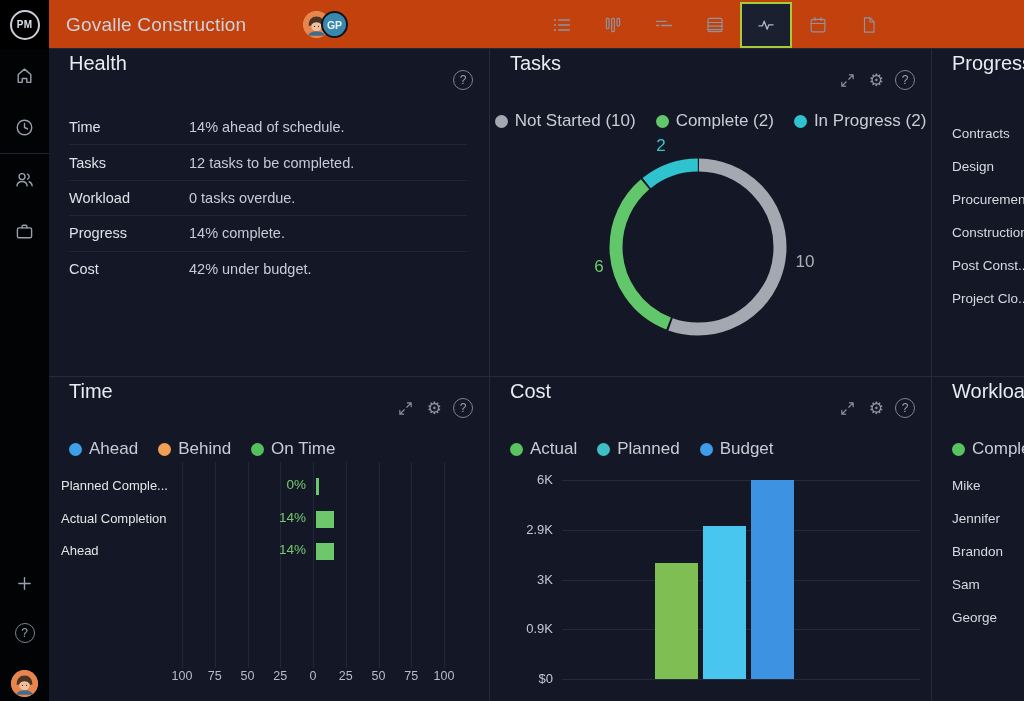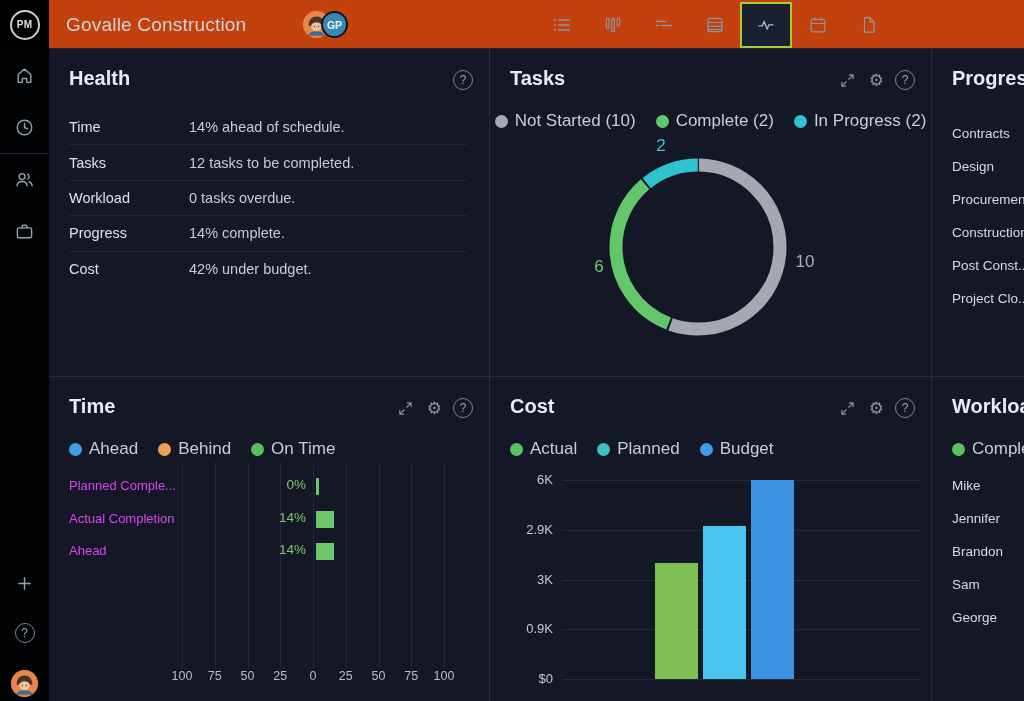--- a/index.html
+++ b/index.html
@@ -24,21 +24,21 @@
   .sb-item{position:absolute;left:0;width:49px;height:36px;display:flex;align-items:center;justify-content:center;color:#99a0ad;cursor:pointer}
   .sb-item svg{width:21px;height:21px}
   .sb-divider{position:absolute;left:0;width:49px;height:1px;background:#1d2430}
   .sb-avatar{position:absolute;left:11px;width:27px;height:27px;border-radius:50%;overflow:hidden;background:#e8854f;cursor:pointer}
   .sb-avatar svg{width:100%;height:100%;display:block}
   
   .content{position:absolute;left:49px;top:49px;width:975px;height:652px;background:#141826;overflow:hidden}
   .divider-v{position:absolute;top:0;width:1px;height:652px;background:#242b3c;z-index:3}
   .divider-h{position:absolute;left:0;height:1px;width:975px;background:#242b3c;z-index:3}
   .panel{position:absolute;overflow:hidden}
-  .p-title{position:absolute;left:20px;top:18px;font-size:20px;font-weight:700;color:#e8ebf1;white-space:nowrap}
+  .p-title{position:absolute;left:20px;top:3px;font-size:20px;font-weight:400;color:#e8ebf1;white-space:nowrap}
   .p-tools{position:absolute;top:21px;right:16px;display:flex;gap:11px;align-items:center;color:#8a92a0}
   .icon-btn{width:20px;height:20px;display:flex;align-items:center;justify-content:center;cursor:pointer}
   .icon-btn svg{width:17px;height:17px}
   .gear{font-size:17px;line-height:1;cursor:pointer;color:#8a92a0}
   .help-circle{width:20px;height:20px;border:1.4px solid #7b8290;border-radius:50%;display:flex;align-items:center;justify-content:center;font-size:12px;color:#9aa1ae;cursor:pointer}
   .legend{position:absolute;display:flex;align-items:center;gap:20px}
   .lg-item{display:flex;align-items:center;gap:7px;white-space:nowrap}
   .lg-dot{width:13px;height:13px;border-radius:50%}
   .lg-label{font-size:17px;color:#c7ccd5}
   
@@ -49,21 +49,21 @@
   .h-value{color:#c6ccd5}
   
   .donut-svg{position:absolute;left:108px;top:98px}
   .donut-label{position:absolute;transform:translate(-50%,-50%);font-size:17px}
   
   .plist{position:absolute;left:20px;right:0}
   .plist-row{height:33px;display:flex;align-items:center;font-size:13.5px;color:#d6dae1;white-space:nowrap}
   
   .grid-v{position:absolute;width:1px;background:#222839}
   .grid-h{position:absolute;height:1px;background:#242a39}
-  .t-rowlabel{position:absolute;left:20px;font-size:13px;color:#d946ef;white-space:nowrap}
+  .t-rowlabel{position:absolute;left:12px;font-size:13px;color:#e5e5e5;white-space:nowrap}
   .t-val{position:absolute;font-size:13.5px;font-weight:500;text-align:right}
   .t-bar{position:absolute}
   .t-tick{position:absolute;font-size:12.5px;color:#b6bcc6;text-align:center}
   .c-ylab{position:absolute;font-size:13px;color:#c3c8d1;text-align:right}
   .c-bar{position:absolute}
 </style>
 </head>
 <body>
 
 <div class="topbar">

